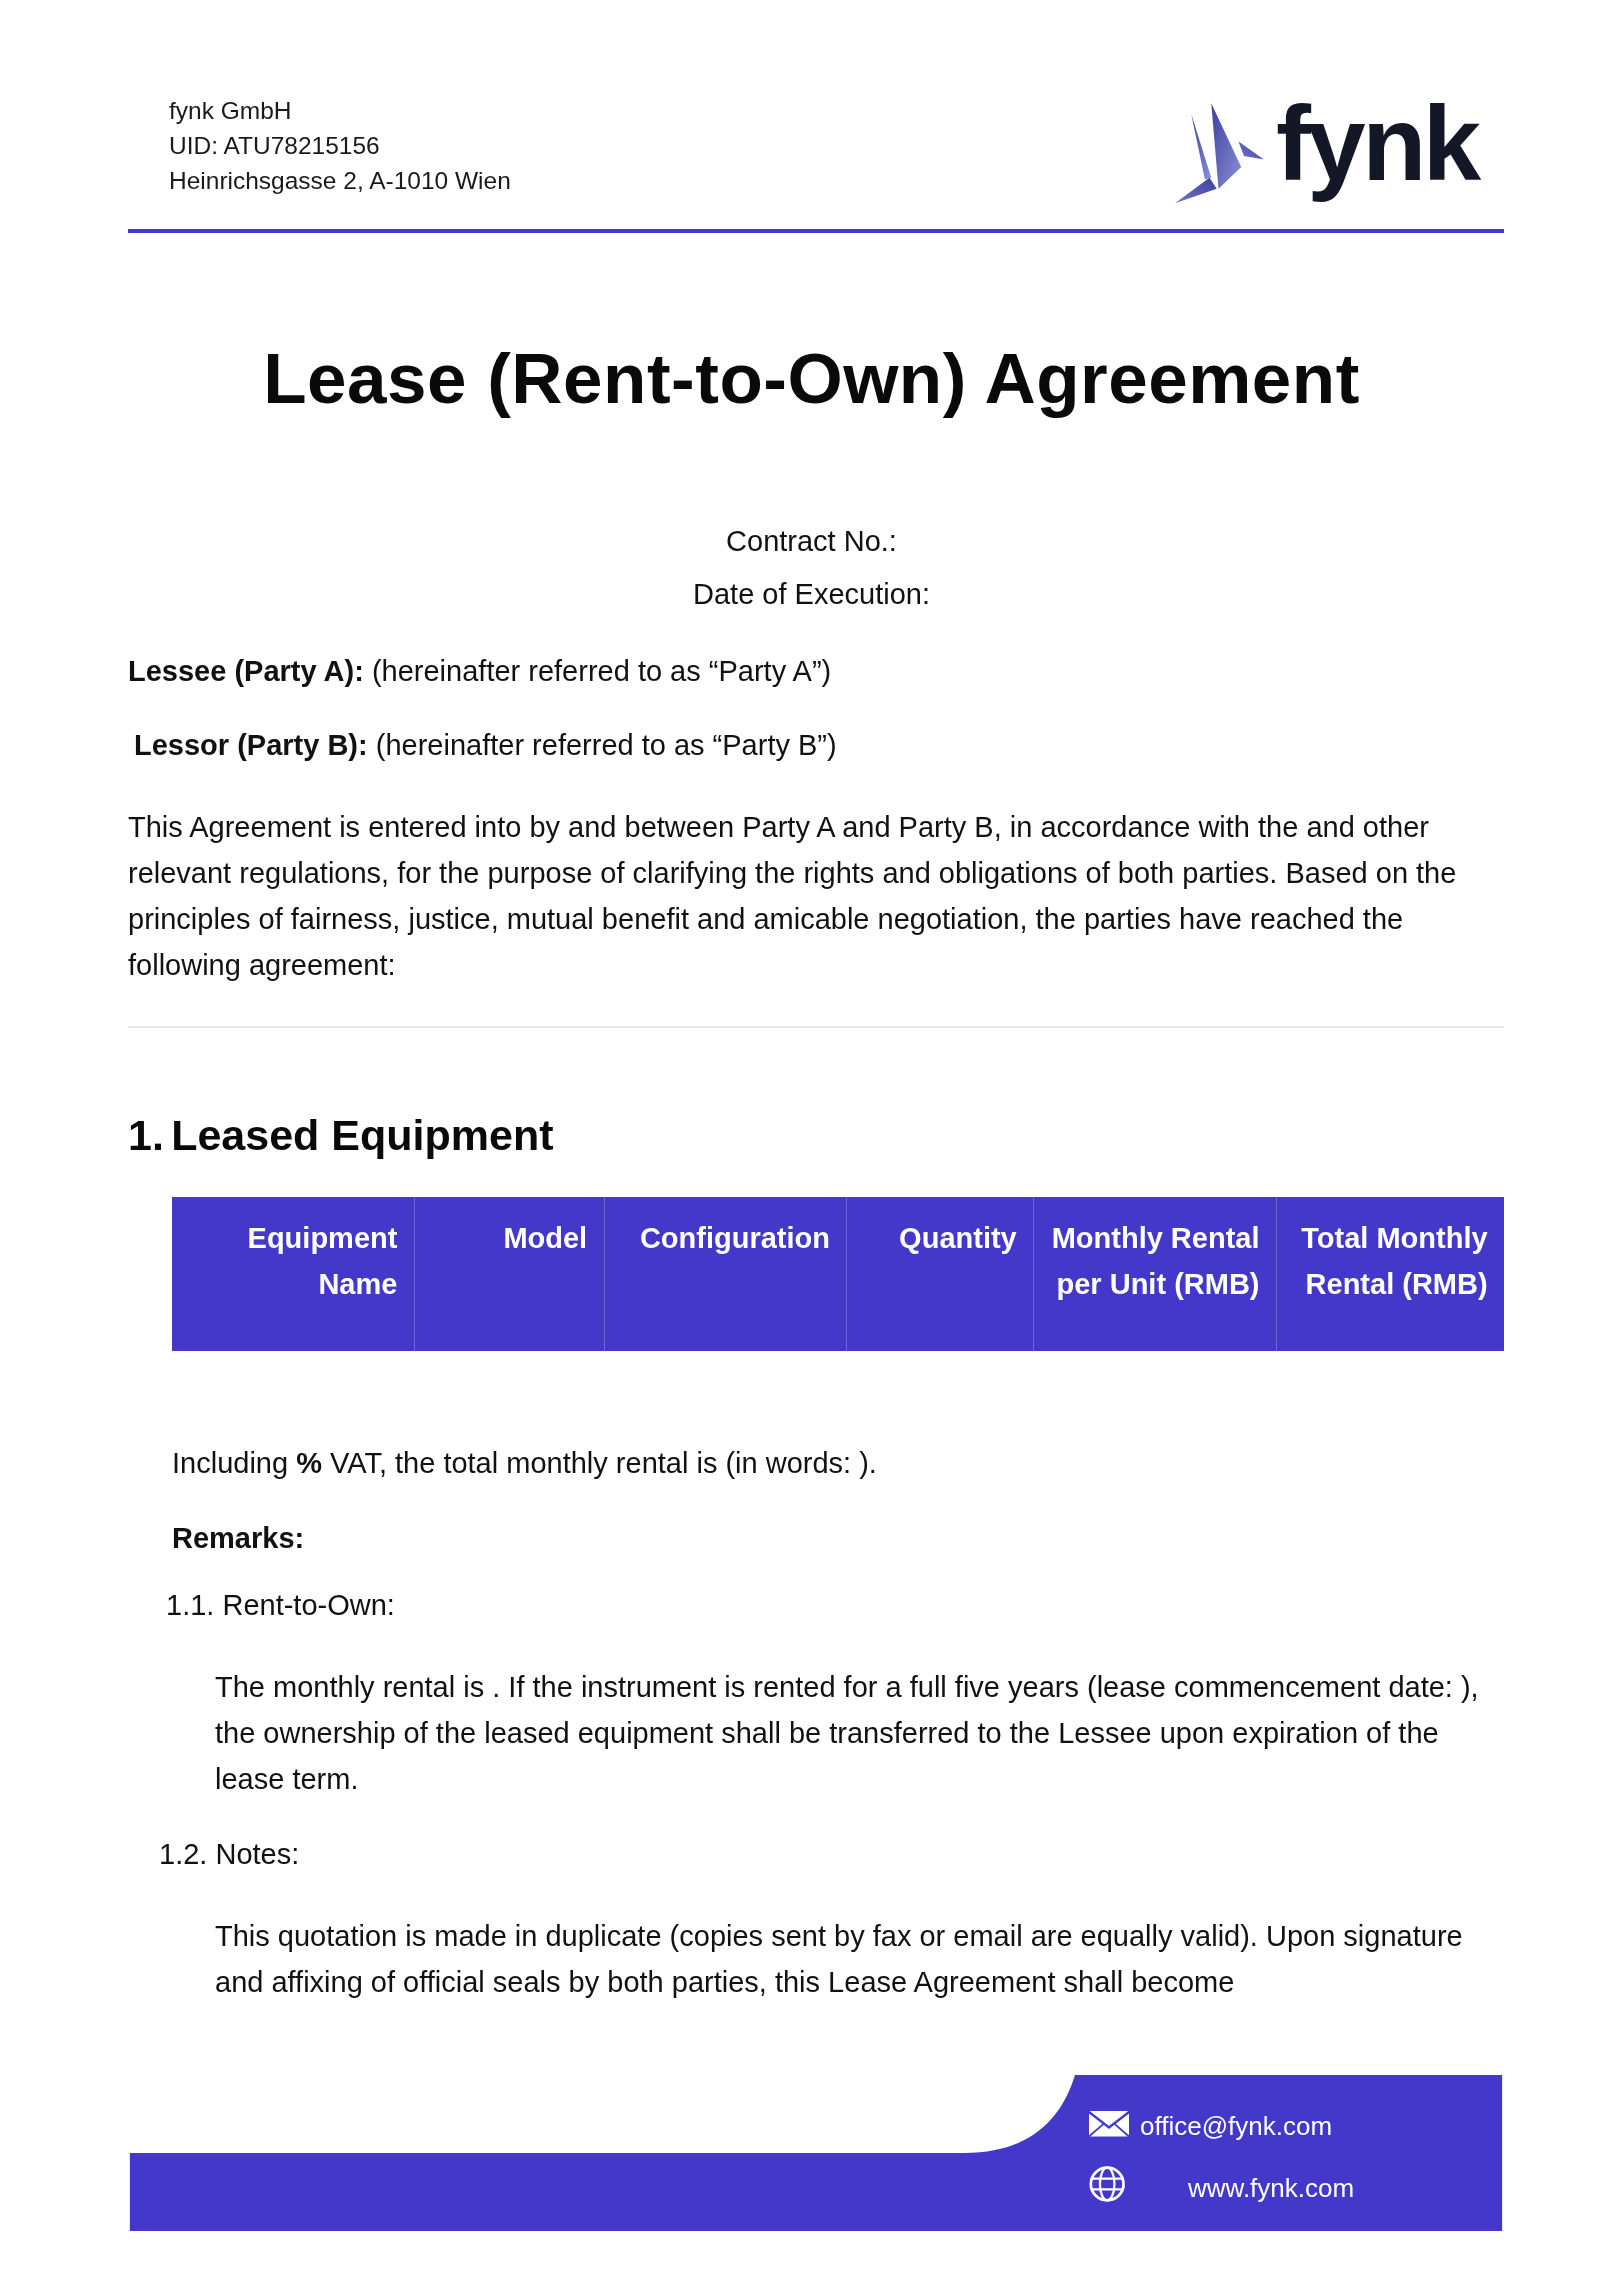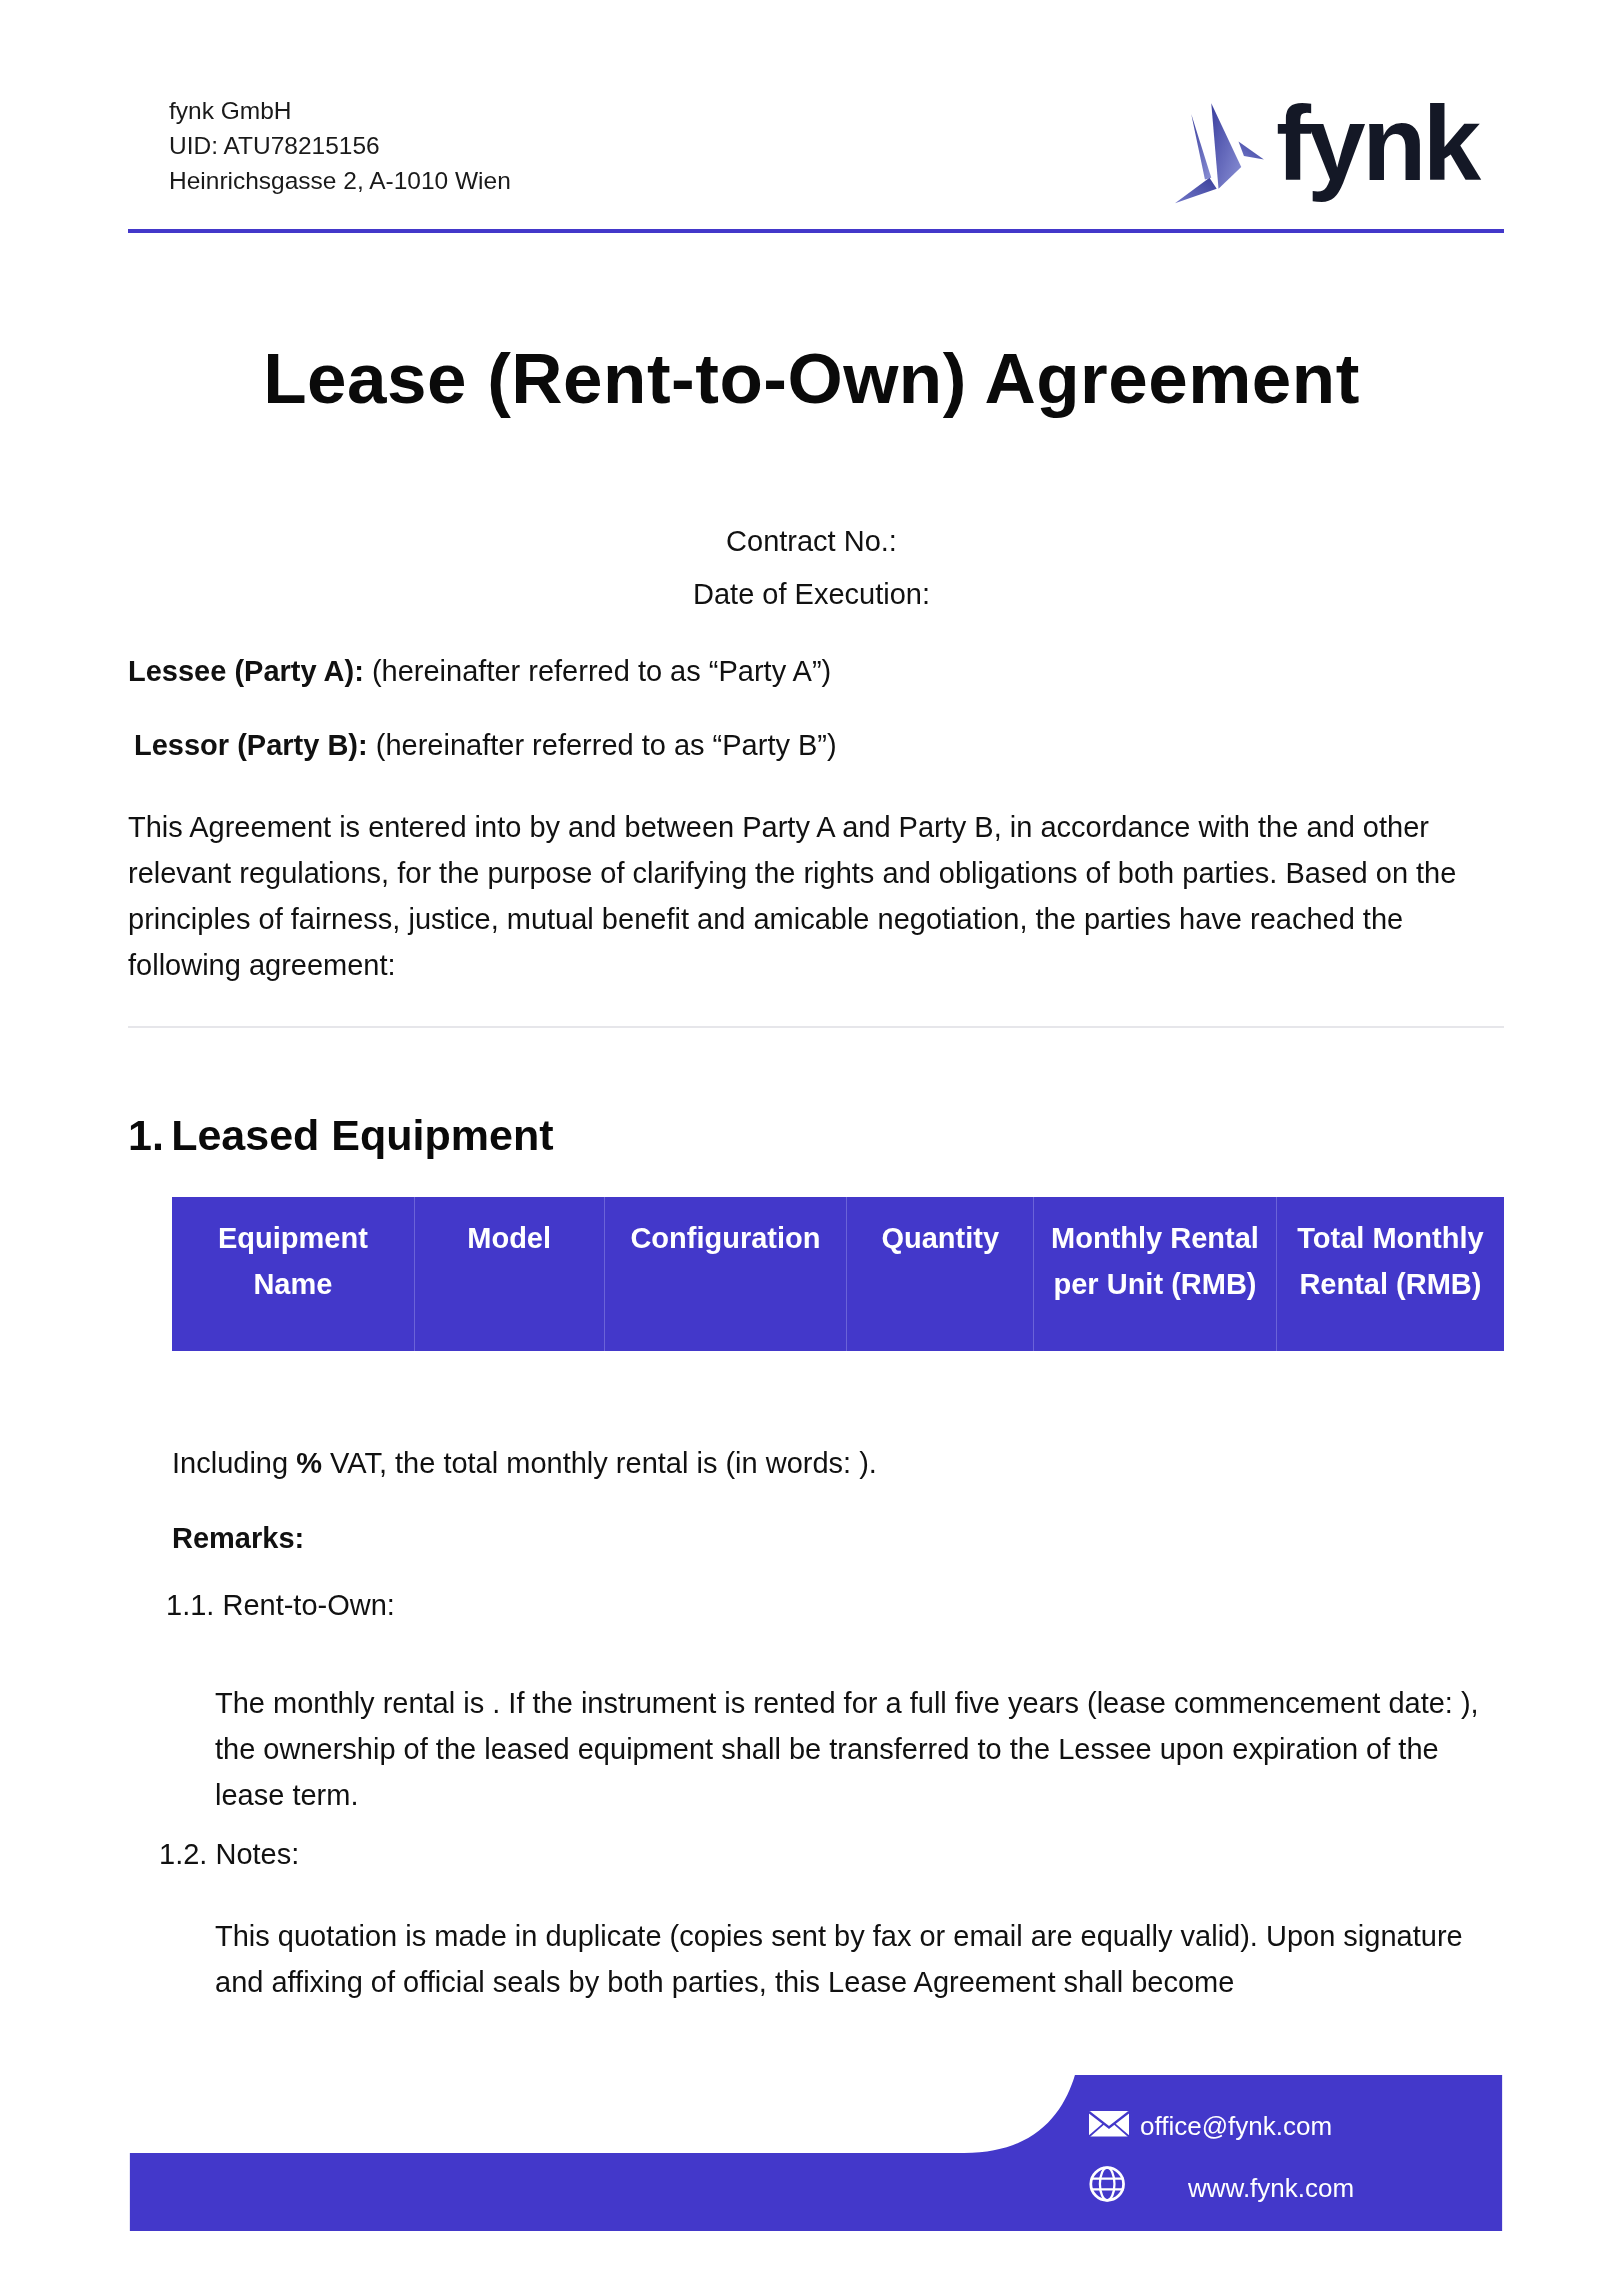--- a/index.html
+++ b/index.html
@@ -31,32 +31,32 @@
 
     .intro { position: absolute; left: 128px; top: 804px; width: 1382px; font-size: 29px; line-height: 46px; color: #111; }
 
     .soft-rule { position: absolute; left: 128px; top: 1026px; width: 1376px; height: 1.8px; background: #e6e6ea; }
 
     .h1 { position: absolute; left: 128px; top: 1111px; font-size: 43px; font-weight: bold; color: #0a0a0a; white-space: nowrap; }
     .h1 .num { margin-right: 7.3px; }
 
     table.equip { position: absolute; left: 172px; top: 1197px; width: 1332px; border-collapse: collapse;
                   background: #4338ca; color: #fff; }
-    table.equip th { text-align: center; vertical-align: top; font-size: 29px; font-weight: bold;
+    table.equip th { text-align: right; vertical-align: top; font-size: 29px; font-weight: bold;
                      line-height: 46px; padding: 18px 16.4px 9px 16.4px; height: 127px;
                      border-left: 0.9px solid #6b63d8; }
     table.equip th:first-child { border-left: none; }
 
     .para { position: absolute; font-size: 29px; line-height: 46px; color: #111; }
     .vat { left: 172px; top: 1440px; white-space: nowrap; }
     .remarks { left: 172px; top: 1515px; font-weight: bold; }
     .sub-num { position: absolute; font-size: 29px; color: #111; white-space: nowrap; }
     .s11 { left: 166px; top: 1589px; }
     .s12 { left: 159px; top: 1838px; }
-    .body11 { left: 215px; top: 1664px; width: 1291px; margin-top: 16px; }
+    .body11 { left: 215px; top: 1664px; width: 1291px; }
     .body12 { left: 215px; top: 1913px; width: 1291px; }
 
     .footer { position: absolute; left: 128px; top: 2075px; width: 1376px; height: 156px; }
     .footer svg { position: absolute; left: 0; top: 0; }
     .contact { position: absolute; left: 1087px; font-size: 26px; color: #fff; white-space: nowrap; display: flex; align-items: flex-end; }
     .contact .ic { width: 44px; height: 40px; margin-right: 9px; display: inline-block; }
     .contact.email { top: 2102px; }
     .contact.web { top: 2164px; gap: 48px; }
   </style>
 </head>

